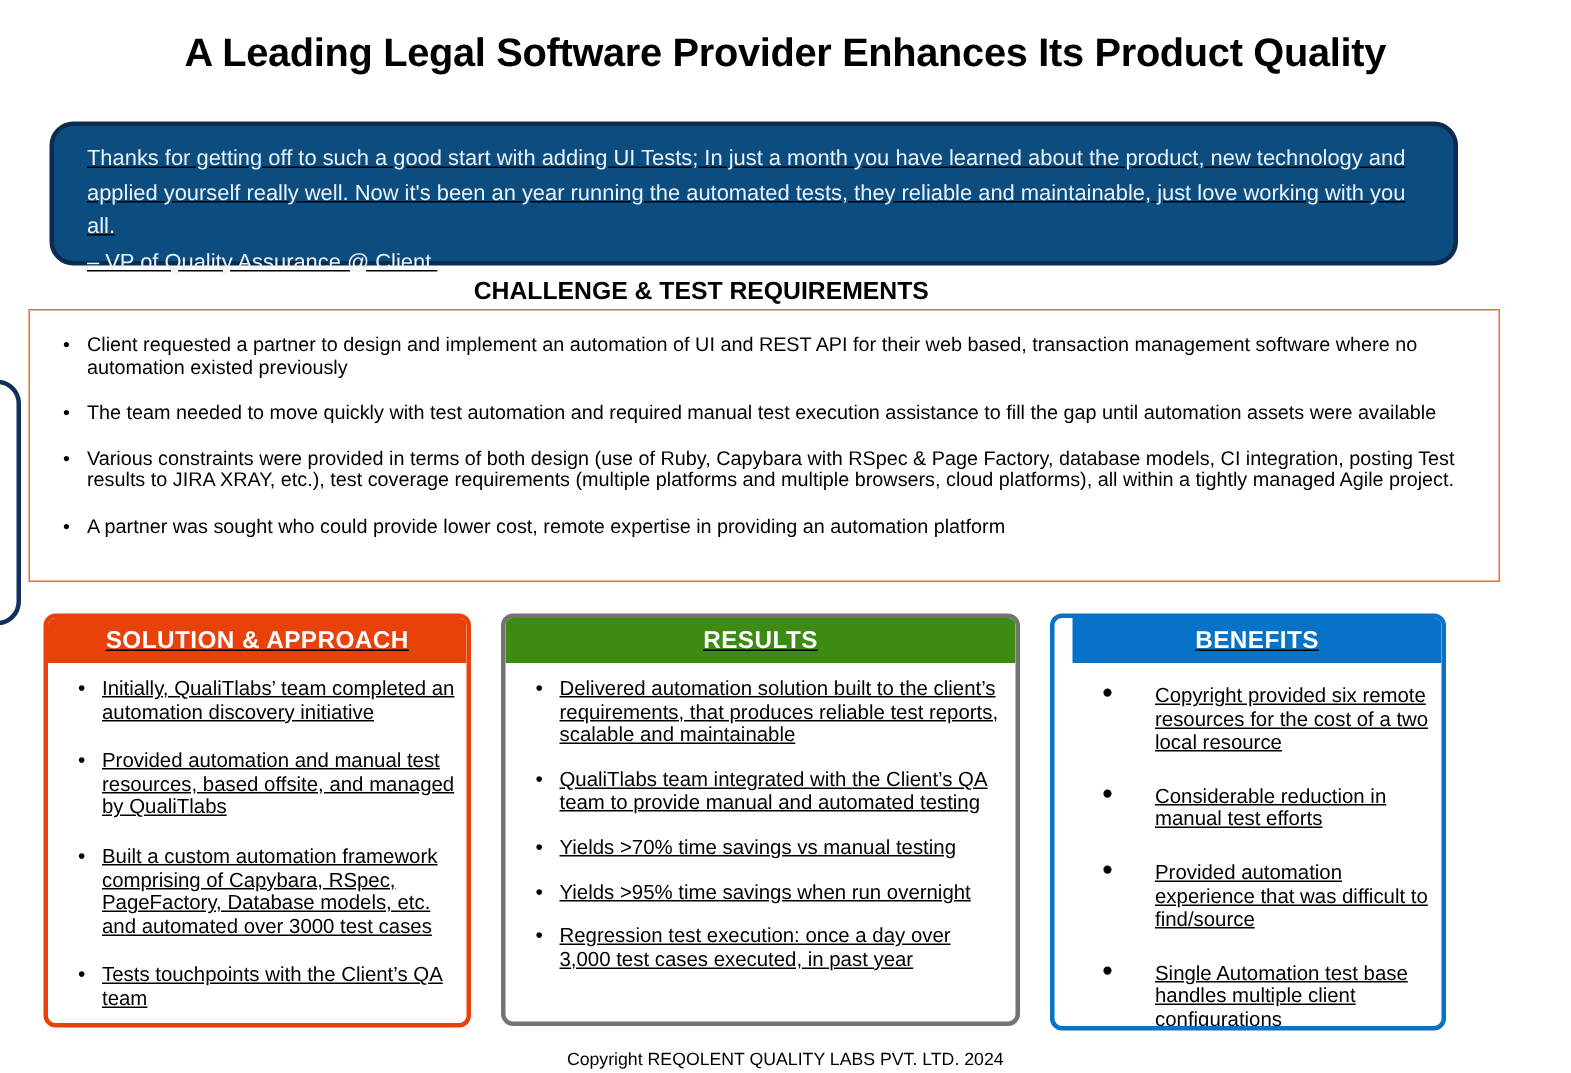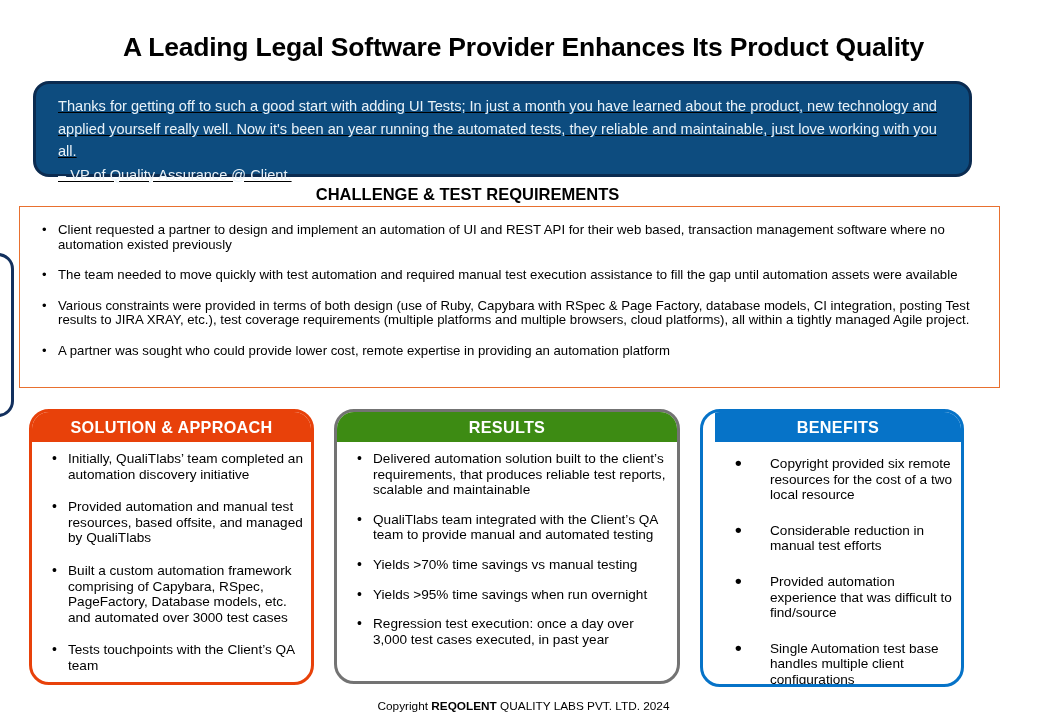--- a/index.html
+++ b/index.html
@@ -16,21 +16,21 @@
     position: relative;
     width: 1047px;
     height: 715px;
     background: #ffffff;
     overflow: hidden;
   }
 
   
   .slide-title {
     position: absolute;
-    top: 32px;
+    top: 20px;
     left: 0;
     width: 1047px;
     text-align: center;
     font-size: 26.5px;
     font-weight: 700;
     letter-spacing: -0.2px;
     color: #000000;
     white-space: nowrap;
   }
 
@@ -115,22 +115,23 @@
     top: -1px;
     font-size: 13px;
     line-height: 15px;
   }
 
   
   .panel {
     position: absolute;
     box-sizing: border-box;
     background: #ffffff;
-    border-radius: 20px;
+    border-radius: 8px;
     overflow: hidden;
+    text-decoration: underline;
   }
   .panel-header {
     height: 30px;
     line-height: 30px;
     text-align: center;
     color: #ffffff;
     font-size: 16.2px;
     font-weight: 700;
     letter-spacing: 0.3px;
   }
@@ -213,21 +214,21 @@
   
   .footer {
     position: absolute;
     left: 0;
     top: 699px;
     width: 1047px;
     text-align: center;
     font-size: 11.8px;
     color: #000000;
   }
-  .footer b { font-weight: 700; margin-top: 28px; }
+  .footer b { font-weight: 400; margin-top: 28px; }
 </style>
 </head>
 <body>
 
 <div id="slide">
 
   <div class="slide-title">A Leading Legal Software Provider Enhances Its Product Quality</div>
 
   <div class="edge-shape"></div>
 

